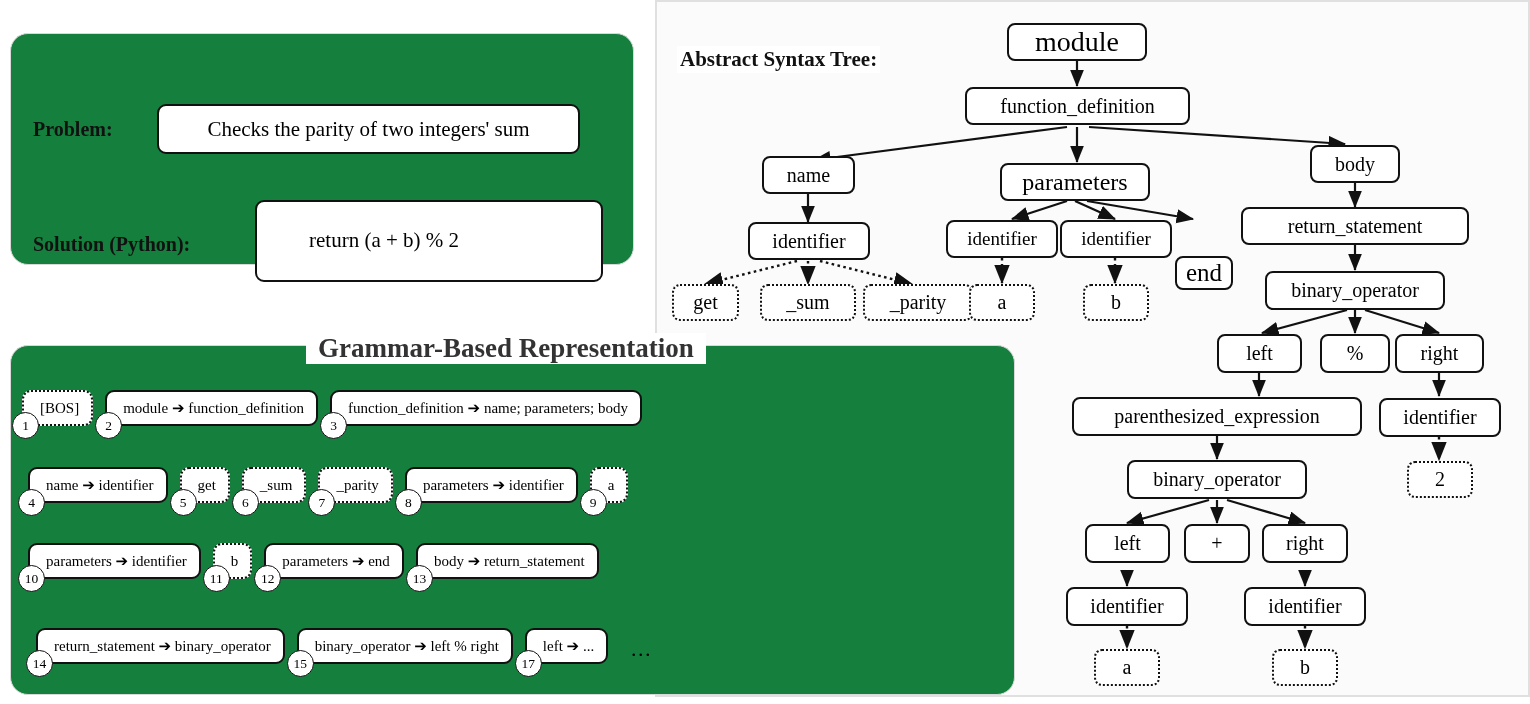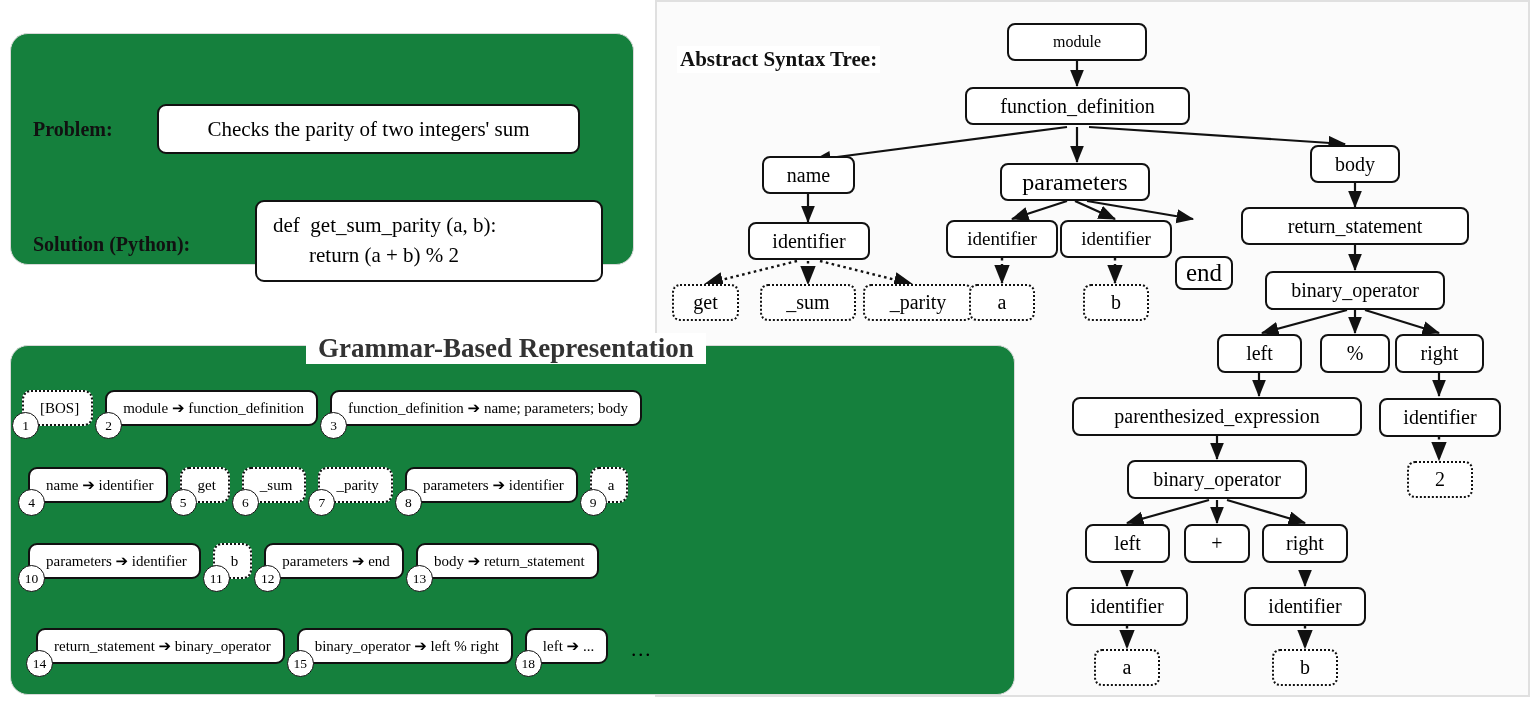--- a/index.html
+++ b/index.html
@@ -99,21 +99,20 @@
 </style>
 </head>
 <body>
 
 <div class="panel" id="problem-panel">
   <div class="ps-label" id="problem-label">Problem:</div>
   <div class="ps-box" id="problem-box">Checks the parity of two integers' sum</div>
 
   <div class="ps-label" id="solution-label">Solution (Python):</div>
   <div class="ps-box" id="solution-box">
-    <div class="code-line">def  get_sum_parity (a, b):</div>
     <div class="code-line indent">return (a + b) % 2</div>
   </div>
 </div>
 
 <div class="panel" id="ast-panel">
   <div id="ast-title">Abstract Syntax Tree:</div>
 
   <svg id="ast-svg" width="875" height="697">
     <defs>
       <marker id="ah" markerWidth="9" markerHeight="9" refX="7.5" refY="3.2" orient="auto" markerUnits="strokeWidth">
@@ -170,21 +169,21 @@
       <path d="M458,256 L458,281"></path>
 
       <path d="M782,435 L782,458"></path>
 
       <path d="M470,624 L470,646"></path>
 
       <path d="M648,624 L648,646"></path>
     </g>
   </svg>
 
-  <div class="node solid" style="left:350px;top:21px;width:140px;height:38px;font-size:16px;">module</div>
+  <div class="node solid" style="left:350px;top:21px;width:140px;height:38px;font-size:28px;">module</div>
 
   <div class="node solid" style="left:308px;top:85px;width:225px;height:38px;font-size:20px;">function_definition</div>
 
   <div class="node solid" style="left:105px;top:154px;width:93px;height:38px;font-size:20px;">name</div>
 
   <div class="node solid" style="left:343px;top:161px;width:150px;height:38px;font-size:24px;">parameters</div>
 
   <div class="node solid" style="left:653px;top:143px;width:90px;height:38px;font-size:20px;">body</div>
 
   <div class="node solid" style="left:91px;top:220px;width:122px;height:38px;font-size:20px;">identifier</div>
@@ -303,16 +302,16 @@
     <div class="g-item">
       <div class="g-box solid">return_statement ➔ binary_operator</div>
       <div class="g-badge">14</div>
     </div>
     <div class="g-item">
       <div class="g-box solid">binary_operator ➔ left % right</div>
       <div class="g-badge">15</div>
     </div>
     <div class="g-item">
       <div class="g-box solid">left ➔ ...</div>
-      <div class="g-badge">18</div>
+      <div class="g-badge">17</div>
     </div>
     <div class="g-ellipsis">…</div>
   </div>
 
 </body></html>

